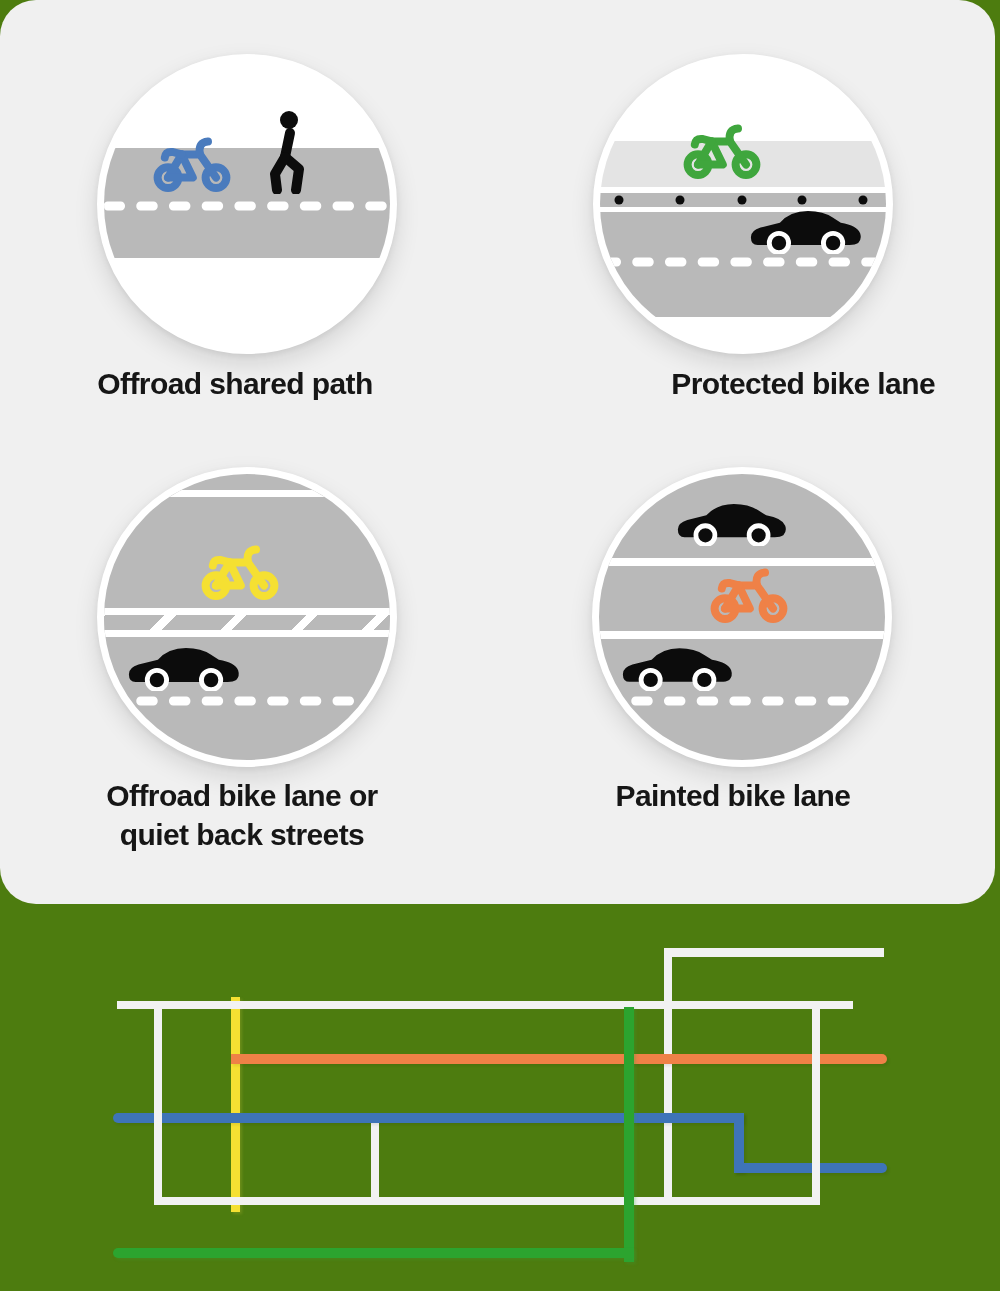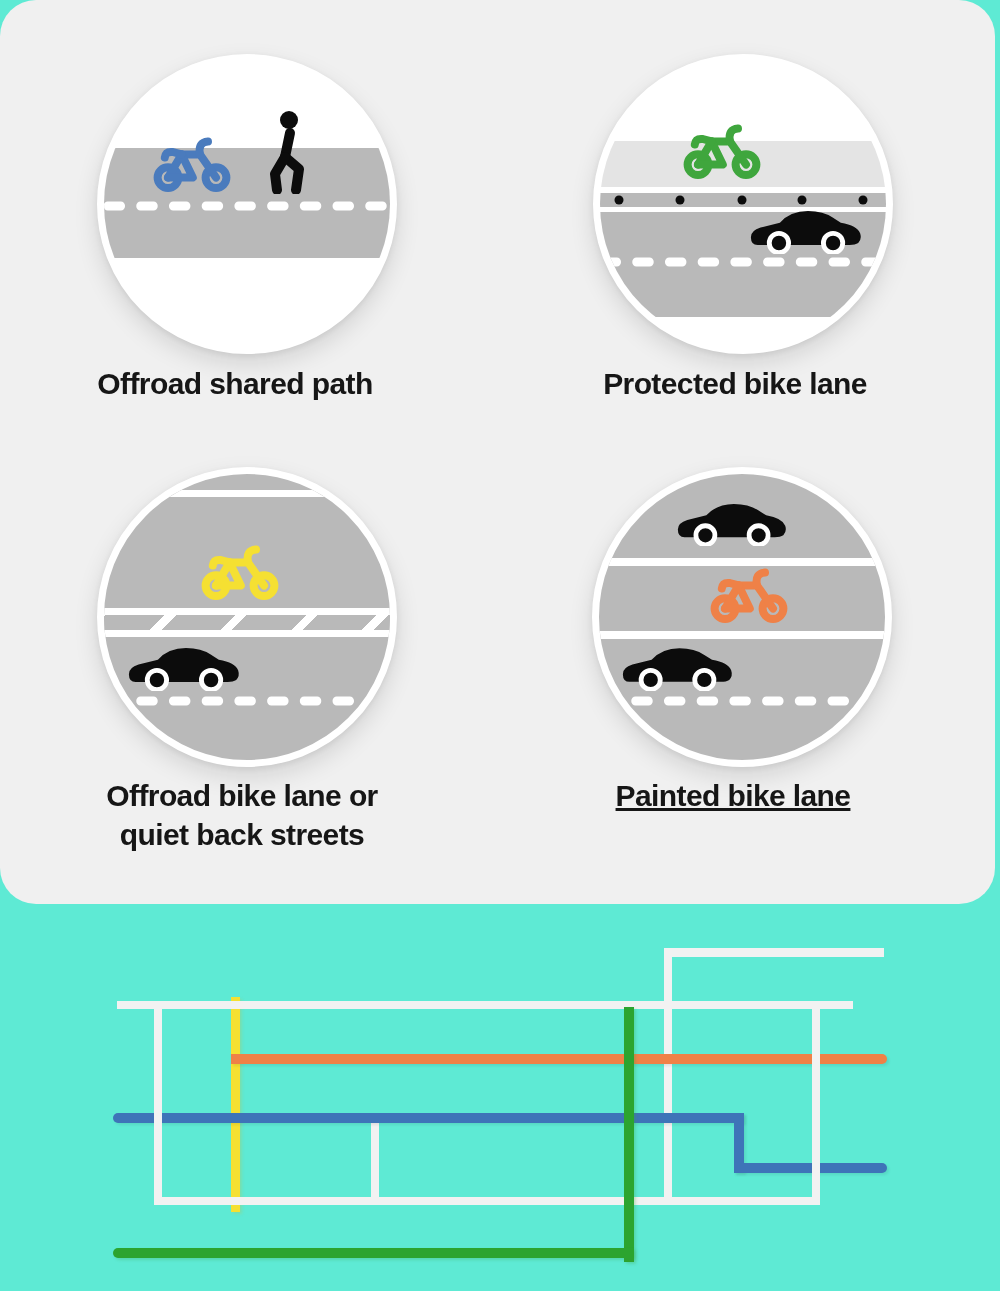--- a/index.html
+++ b/index.html
@@ -1,16 +1,16 @@
 <!DOCTYPE html>
 <html><head>
 <meta charset="utf-8">
 <style>
   html,body{margin:0;padding:0;background:#fff;}
-  .stage{position:relative;width:1000px;height:1291px;background:#5eead4;overflow:hidden;
+  .stage{position:relative;width:1000px;height:1291px;background:#4d7c0f;overflow:hidden;
          font-family:"Liberation Sans", sans-serif;}
   .card{position:absolute;left:0;top:0;width:995px;height:904px;background:#f0f0f0;border-radius:36px;}
 
   
   .circle{position:absolute;width:286px;height:286px;border:7px solid #fff;border-radius:50%;
           overflow:hidden;background:#fff;box-sizing:content-box;
           box-shadow:0 10px 24px rgba(0,0,0,.12), 0 2px 6px rgba(0,0,0,.07);}
   .circle.gray{background:#b9b9b9;}
   .c1{left:97px;top:54px;}
   .c2{left:593px;top:54px;}
@@ -22,23 +22,23 @@
   .wline{background:#ffffff;}
   .hatch{background:#b9b9b9;
          background-image:repeating-linear-gradient(135deg,#fff 0 8px,rgba(0,0,0,0) 8px 50px);}
   .icon{position:absolute;}
   .dash{position:absolute;left:0;}
 
   
   .caption{position:absolute;font-weight:700;font-size:30px;line-height:39px;color:#161616;
            text-align:center;letter-spacing:-0.6px;white-space:pre-line;}
   .cap1{left:35px;top:364px;width:400px;}
-  .cap2{left:535px;top:364px;width:400px;}
+  .cap2{left:535px;top:364px;width:400px;text-align:right;}
   .cap3{left:42px;top:776px;width:400px;}
-  .cap4{left:533px;top:776px;width:400px;text-decoration:underline;}
+  .cap4{left:533px;top:776px;width:400px;}
 
   
   .map{position:absolute;left:0;top:904px;width:1000px;height:387px;}
   .seg{position:absolute;}
   .street{background:#f2f2f2;}
   .rt-yellow{background:#f5e032;box-shadow:2px 2px 3px rgba(200,190,60,.25);}
   .rt-orange{background:#ef8147;box-shadow:2px 2px 3px rgba(0,0,0,.08);}
   .rt-blue{background:#3e74b8;box-shadow:2px 2px 3px rgba(0,0,0,.08);}
   .rt-green{background:#2ca42f;box-shadow:2px 2px 3px rgba(60,160,60,.25);}
   .capL{border-radius:6px 0 0 6px;}

